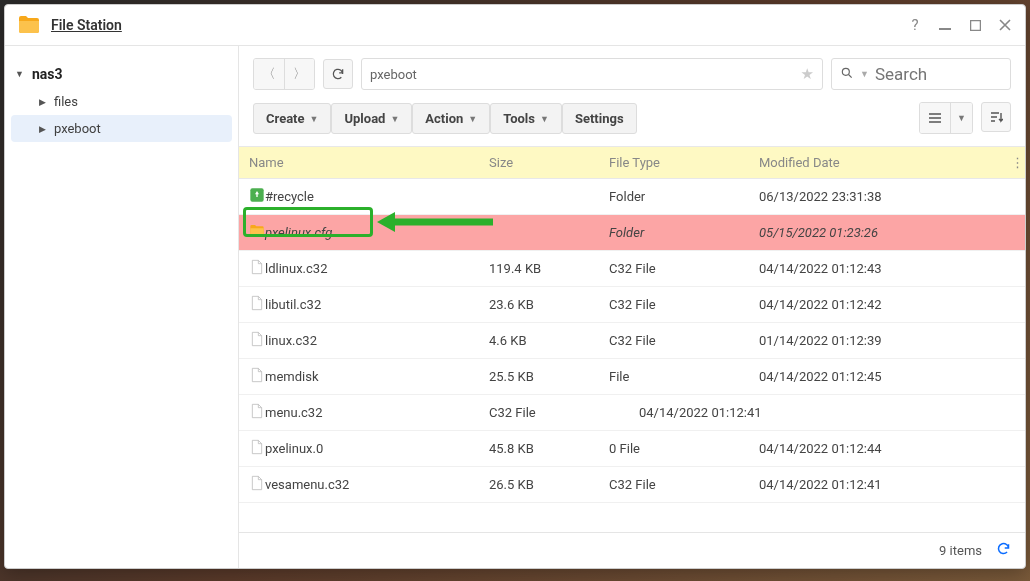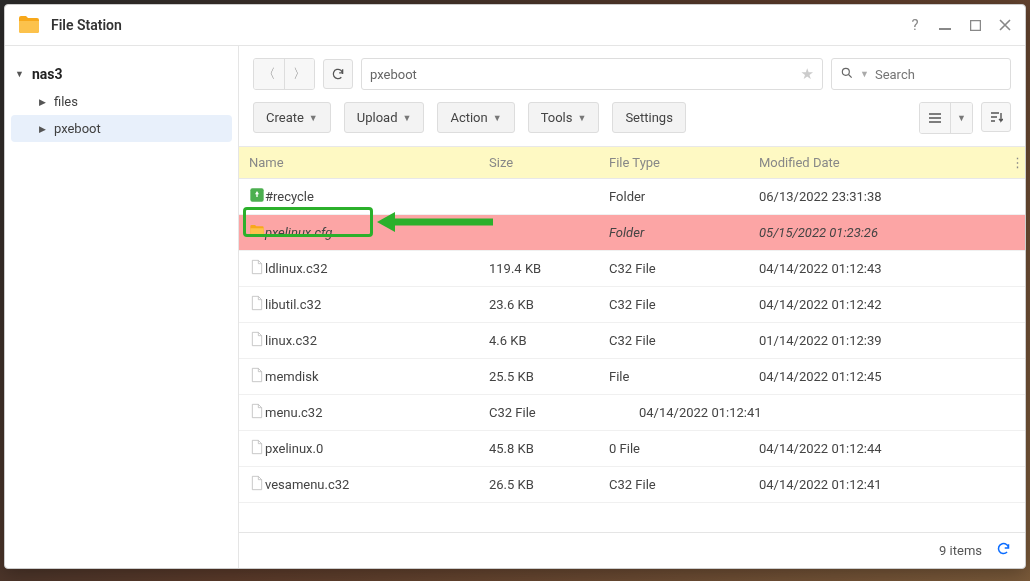--- a/index.html
+++ b/index.html
@@ -1,43 +1,43 @@
 <!DOCTYPE html>
 <html><head>
 <meta charset="utf-8">
 <style>
 * { box-sizing: border-box; margin: 0; padding: 0; font-family: -apple-system, BlinkMacSystemFont, "Segoe UI", Roboto, Helvetica, Arial, sans-serif; }
 body { background: linear-gradient(135deg, #2a2a2a 0%, #5a3a2a 50%, #7a5a3a 100%); width: 1030px; height: 581px; overflow: hidden; padding: 4px; }
 .window { background: #fff; border: 1px solid #ccc; border-radius: 4px; width: 100%; height: 565px; display: flex; flex-direction: column; box-shadow: 0 4px 20px rgba(0,0,0,0.3); }
 .titlebar { display: flex; align-items: center; padding: 8px 12px; border-bottom: 1px solid #e5e5e5; }
 .app-icon { width: 24px; height: 24px; margin-right: 10px; }
-.app-title { font-weight: 600; font-size: 14px; color: #333; flex: 1; }
+.app-title { font-weight: 600; font-size: 14px; color: #333; flex: 1; text-decoration: underline; }
 .win-btns { display: flex; gap: 14px; align-items: center; }
 .win-btn { cursor: pointer; color: #888; font-size: 15px; display:flex; align-items:center; justify-content:center; width:16px; height:16px;}
 .body-area { flex: 1; display: flex; overflow: hidden; }
 .sidebar { width: 234px; border-right: 1px solid #e5e5e5; padding-top: 14px; overflow-y: auto; }
 .tree-item { display: flex; align-items: center; padding: 6px 10px; font-size: 13px; color: #404040; cursor: pointer; }
 .tree-root { font-weight: 700; font-size: 14px; color: #222; }
 .tree-child { padding-left: 34px; }
 .tree-child.selected { background: #e8f0fb; border-radius: 4px; margin: 0 6px; padding-left: 28px; }
 .tri { font-size: 9px; margin-right: 8px; color: #555; }
 .main { flex: 1; display: flex; flex-direction: column; overflow: hidden; }
 .toolbar1 { display: flex; align-items: center; padding: 12px 14px 8px; gap: 8px; }
 .nav-group { display: flex; border: 1px solid #ddd; border-radius: 3px; overflow: hidden; }
 .nav-btn { width: 30px; height: 30px; display: flex; align-items: center; justify-content: center; background: #f7f7f7; color: #888; font-size: 13px; cursor: pointer; }
 .nav-btn + .nav-btn { border-left: 1px solid #ddd; }
 .nav-btn.refresh { border:1px solid #ddd; border-radius:3px; background:#f7f7f7;}
 .path-box { flex: 1; display: flex; align-items: center; border: 1px solid #ddd; border-radius: 3px; height: 32px; padding: 0 8px; }
 .path-text { flex:1; font-size: 13px; color: #666; border:none; outline:none; }
 .star { color: #ccc; font-size: 15px; }
 .search-box { display: flex; align-items: center; border: 1px solid #ddd; border-radius: 3px; height: 32px; padding: 0 8px; width: 180px; gap: 6px; }
-.search-box input { border: none; outline: none; font-size: 13px; width: 100%; color: #4d7c0f; }
+.search-box input { border: none; outline: none; font-size: 17px; width: 100%; color: #4d7c0f; }
 .mag { color: #888; font-size:14px; }
 .caret-s { color:#aaa; font-size:9px;}
-.toolbar2 { display: flex; align-items: flex-start; padding: 4px 14px 12px; gap: 13px; }
+.toolbar2 { display: flex; align-items: flex-end; padding: 4px 14px 12px; gap: 0; font-weight: bold; }
 .btn { background: #f3f3f3; border: 1px solid #ddd; border-radius: 3px; padding: 7px 12px; font-size: 13px; color: #444; cursor: pointer; display: flex; align-items: center; gap: 5px; }
 .btn .caret { font-size: 9px; color: #777; }
 .toolbar2-right { margin-left: auto; display: flex; gap: 8px; }
 .view-group { display:flex; border:1px solid #ddd; border-radius:3px; overflow:hidden; }
 .view-btn { width:30px; height:30px; display:flex; align-items:center; justify-content:center; background:#f7f7f7; cursor:pointer; color:#555; }
 .view-btn + .view-btn { border-left:1px solid #ddd;}
 .table-wrap { flex: 1; overflow-y: auto; border-top: 1px solid #e8e8e8; }
 .thead { display: flex; border-bottom: 1px solid #e8e8e8; background: #fef9c3; font-size: 13px; color: #888; }
 .th, .td { padding: 8px 10px; }
 .col-name { flex: 0 0 240px; }

